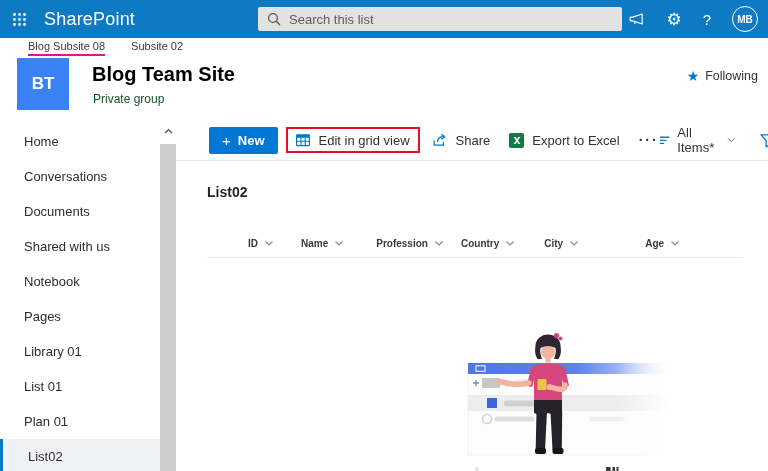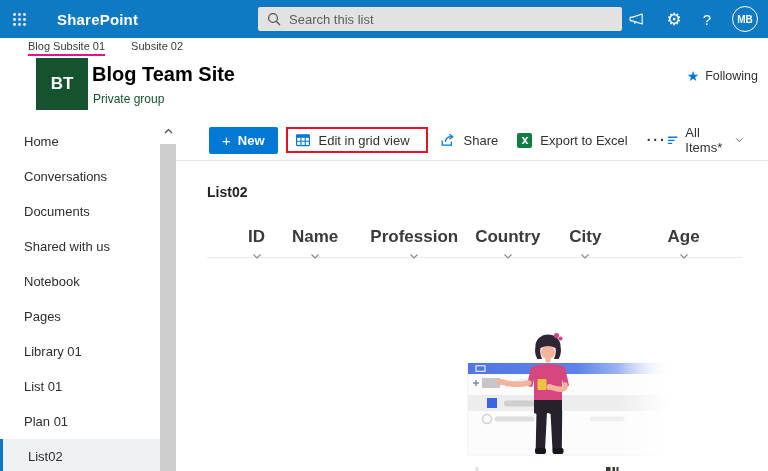--- a/index.html
+++ b/index.html
@@ -4,21 +4,21 @@
 <style>
   * { margin:0; padding:0; box-sizing:border-box; }
   html,body { width:768px; height:471px; overflow:hidden; background:#fff;
               font-family:"Liberation Sans", sans-serif; }
   .screen { position:relative; width:768px; height:471px; background:#fff; overflow:hidden; }
 
   
   .suitebar { position:absolute; top:0; left:0; width:768px; height:38px;
               background:#0f7ac4; display:flex; align-items:center; color:#fff; }
   .waffle { width:38px; height:38px; display:flex; align-items:center; justify-content:center; cursor:pointer; }
-  .brand { font-size:15px; font-weight:700; margin-left:19px; letter-spacing:0.2px; }
+  .brand { font-size:18px; font-weight:400; margin-left:6px; letter-spacing:0.2px; }
   .searchbox { position:absolute; left:258px; top:7px; width:364px; height:24px;
                background:#e3e2e2; border-radius:2px; display:flex; align-items:center; padding-left:9px; }
   .searchbox svg { flex:0 0 auto; }
   .searchbox input { border:none; outline:none; background:transparent; font-size:13px;
                      color:#333; margin-left:8px; width:300px; font-family:"Liberation Sans", sans-serif; }
   .searchbox input::placeholder { color:#5f5e5c; opacity:1; }
   .suite-icons { position:absolute; right:10px; top:0; height:38px; display:flex; align-items:center; gap:21px; }
   .suite-icon { display:flex; align-items:center; justify-content:center; cursor:pointer; }
   .gear-glyph { font-size:17px; line-height:1; }
   .help-glyph { font-size:15px; line-height:1; }
@@ -26,21 +26,21 @@
             display:flex; align-items:center; justify-content:center; font-size:10px; font-weight:700; }
 
   
   .hubnav { position:absolute; top:38px; left:0; width:768px; height:18px; background:#fff;
             display:flex; align-items:center; padding-left:28px; gap:26px; }
   .hubnav .crumb { font-size:11px; color:#3b3a39; cursor:pointer; position:relative; padding-bottom:2px; }
   .crumb.active::after { content:""; position:absolute; left:0; right:0; bottom:-3px; height:3px; background:#e2118e; }
 
   
   .siteheader { position:absolute; top:56px; left:0; width:768px; height:64px; background:#fff; }
-  .sitelogo { position:absolute; left:36px; top:2px; width:52px; height:52px; background:#14532d;
+  .sitelogo { position:absolute; left:17px; top:2px; width:52px; height:52px; background:#3b82f6;
               color:#fff; display:flex; align-items:center; justify-content:center;
               font-size:17px; font-weight:600; cursor:pointer; }
   .sitetitle { position:absolute; left:92px; top:7px; font-size:20px; font-weight:600; color:#000000; cursor:pointer; }
   .sitesub { position:absolute; left:93px; top:36px; font-size:12px; color:#14532d; }
   .following { position:absolute; right:10px; top:13px; display:flex; align-items:center; gap:6px; cursor:pointer; }
   .following .star { color:#0078d4; font-size:14px; line-height:1; }
   .following .flabel { font-size:12.5px; color:#323130; }
 
   
   .sidenav { position:absolute; top:120px; left:0; width:176px; height:351px; background:#fff; }
@@ -52,37 +52,37 @@
   .scroll-thumb { position:absolute; top:24px; bottom:0; left:0; width:16px; background:#cdcdcd; cursor:pointer; }
 
   
   .main { position:absolute; top:120px; left:176px; width:592px; height:351px; background:#fff; }
   .toolbar { position:absolute; top:0; left:0; width:592px; height:41px; display:flex;
              align-items:center; border-bottom:1px solid #e8e8e8; padding-left:33px; }
   .btn-new { background:#0078d4; color:#fff; height:27px; border-radius:2px; display:flex;
              align-items:center; padding:0 13px; gap:7px; font-size:13px; font-weight:600;
              cursor:pointer; flex:0 0 auto; }
   .btn-new .plus { font-size:15px; font-weight:400; line-height:1; }
-  .gridwrap { border:2px solid #e81123; margin-left:8px; padding:3px 16px 3px 7px; display:flex;
+  .gridwrap { border:2px solid #e81123; margin-left:8px; padding:3px 8px 3px 7px; display:flex;
               align-items:center; gap:8px; flex:0 0 auto; }
   .cmd { display:flex; align-items:center; gap:8px; font-size:13px; color:#323130; cursor:pointer; flex:0 0 auto; }
   .cmd-share { margin-left:11px; }
   .cmd-export { margin-left:19px; }
   .overflow { margin-left:19px; font-size:14px; font-weight:700; color:#323130; letter-spacing:2px; cursor:pointer; }
   .tb-spacer { flex:1; }
   .tb-right { display:flex; align-items:center; gap:19px; margin-right:13px; }
   .viewsel { display:flex; align-items:center; gap:7px; font-size:13px; color:#323130; cursor:pointer; margin-right:4px; }
   .tb-icon { display:flex; align-items:center; cursor:pointer; }
 
   .listtitle { position:absolute; left:31px; top:64px; font-size:14px; font-weight:700; color:#252423; }
 
   .headerrow { position:absolute; top:110px; left:31px; right:26px; height:28px;
                display:flex; align-items:center; border-bottom:1px solid #eceae8; }
-  .hcell { display:flex; align-items:center; gap:6px; font-size:17px; font-weight:600;
-           color:#3b3a39; cursor:pointer;flex-direction:column; }
+  .hcell { display:flex; align-items:center; gap:6px; font-size:10px; font-weight:600;
+           color:#3b3a39; cursor:pointer; }
   .hcell .chev { display:flex; align-items:center; }
   .col { flex:0 0 auto; }
 
   .illus { position:absolute; left:244px; top:203px; width:260px; height:148px; }
 </style>
 </head>
 <body>
 
 <div class="screen">
 
@@ -119,21 +119,21 @@
           <path d="M6.2 10.2 l0.9 2.6" stroke="#fff" stroke-width="1.15" fill="none"></path>
         </svg>
       </div>
       <div class="suite-icon gear-glyph">⚙</div>
       <div class="suite-icon help-glyph">?</div>
       <div class="avatar">MB</div>
     </div>
   </div>
 
   <div class="hubnav">
-    <span class="crumb active">Blog Subsite 01</span>
+    <span class="crumb active">Blog Subsite 08</span>
     <span class="crumb">Subsite 02</span>
   </div>
 
   <div class="siteheader">
     <div class="sitelogo">BT</div>
     <div class="sitetitle">Blog Team Site</div>
     <div class="sitesub">Private group</div>
     <div class="following">
       <span class="star">★</span>
       <span class="flabel">Following</span>

